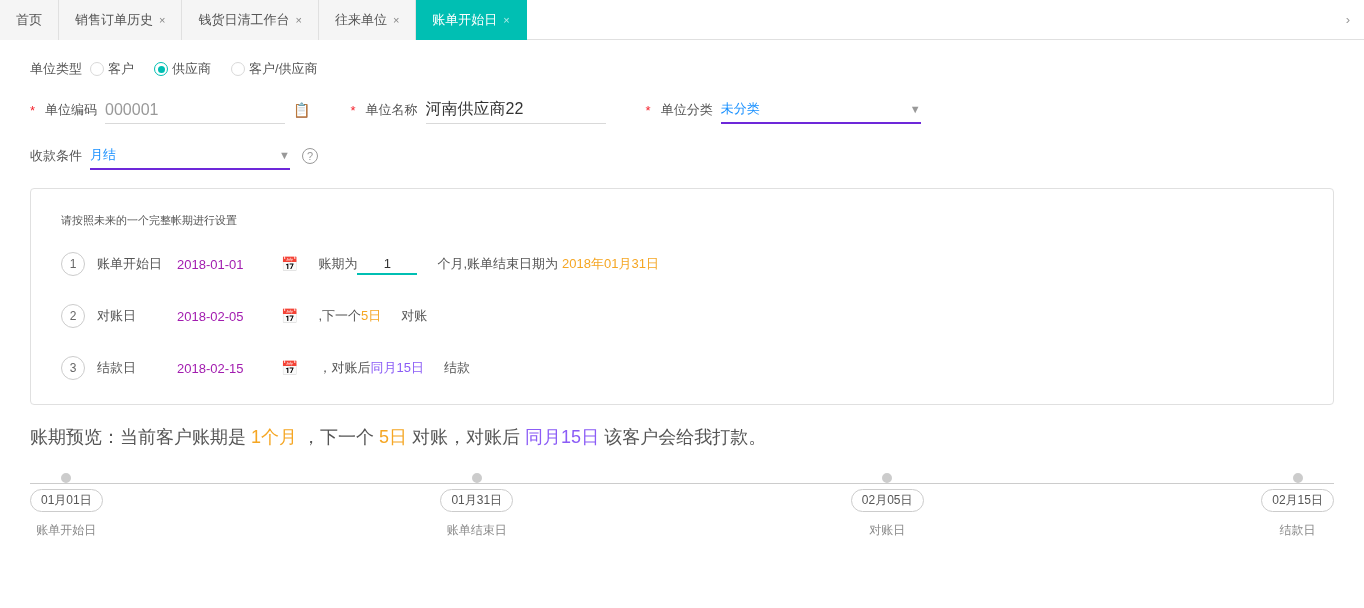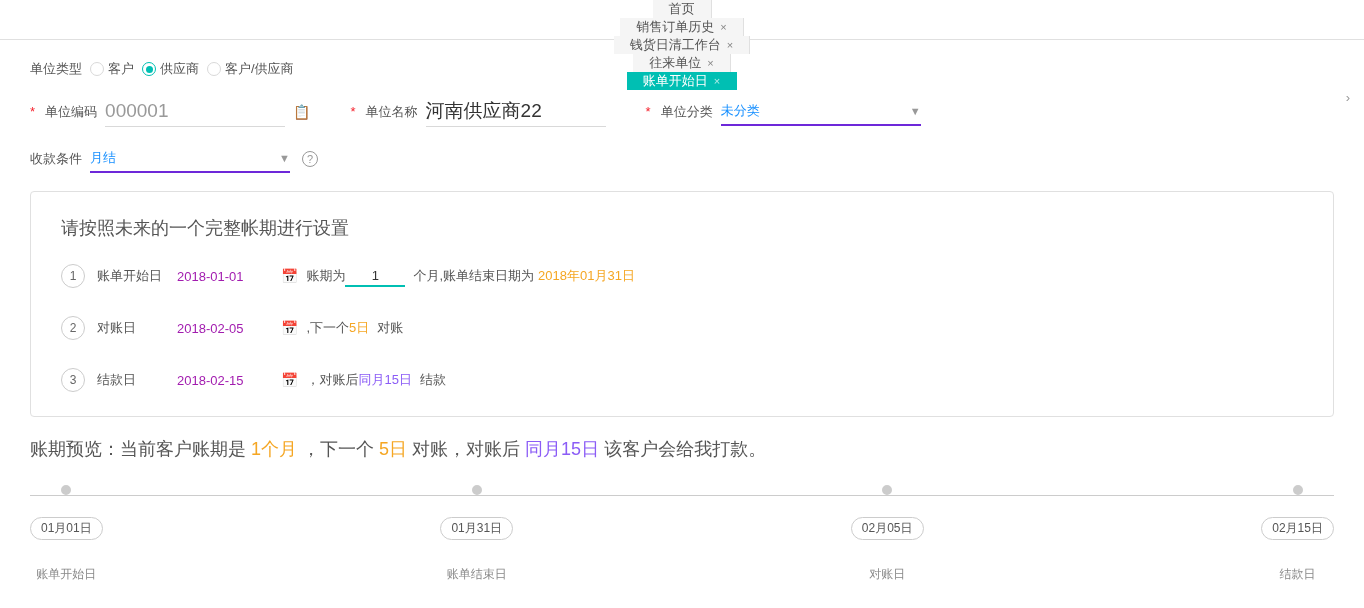--- a/index.html
+++ b/index.html
@@ -6,21 +6,20 @@
     body { font-family: 'Microsoft YaHei', 'PingFang SC', Arial, sans-serif; font-size: 13px; background: #f5f5f5; color: #333; }
 
     
     .tab-bar {
       display: flex;
       align-items: center;
       background: #fff;
       border-bottom: 1px solid #e0e0e0;
       height: 40px;
       padding: 0;
-      flex-direction: column;
     }
     .tab {
       display: flex;
       align-items: center;
       padding: 0 16px;
       height: 40px;
       cursor: pointer;
       font-size: 13px;
       color: #555;
       border-right: 1px solid #e0e0e0;
@@ -70,33 +69,33 @@
       font-size: 13px;
     }
     .required-star {
       color: #f5222d;
       margin-right: 2px;
     }
     .form-input {
       border: none;
       border-bottom: 1px solid #d9d9d9;
       padding: 4px 0;
-      font-size: 19px;
+      font-size: 16px;
       color: #333;
       outline: none;
       background: transparent;
       width: 180px;
     }
     .form-input.disabled { color: #999; }
 
     
     .radio-group {
       display: flex;
       align-items: center;
-      gap: 8px;
+      gap: 20px;
     }
     .radio-item {
       display: flex;
       align-items: center;
       gap: 4px;
       cursor: pointer;
       font-size: 13px;
       color: #555;
     }
     .radio-circle {
@@ -164,21 +163,21 @@
     }
 
     
     .section-box {
       border: 1px solid #e0e0e0;
       border-radius: 4px;
       padding: 24px 30px;
       margin-bottom: 20px;
     }
     .section-title {
-      font-size: 18px;
+      font-size: 11px;
       color: #555;
       margin-bottom: 24px;
     }
 
     
     .step-row {
       display: flex;
       align-items: center;
       margin-bottom: 28px;
       gap: 0;
@@ -202,21 +201,21 @@
       font-size: 13px;
     }
     .step-date {
       font-size: 13px;
       color: #a21caf;
       width: 100px;
     }
     .step-desc {
       font-size: 13px;
       color: #555;
-      margin-left: 8px;
+      margin-left: 20px;
       text-align: center;
     }
     .highlight-orange { color: #f5a623; font-weight: 500; }
     .highlight-teal { color: #8b5cf6; font-weight: 500; }
     .inline-input {
       border: none;
       border-bottom: 2px solid #00bfb3;
       width: 60px;
       text-align: center;
       font-size: 13px;
@@ -253,21 +252,21 @@
       align-items: flex-start;
       width: 100%;
       justify-content: space-between;
       position: relative;
       z-index: 1;
     }
     .timeline-node {
       display: flex;
       flex-direction: column;
       align-items: center;
-      gap: 22px;
+      gap: 6px;
     }
     .timeline-dot {
       width: 10px;
       height: 10px;
       border-radius: 50%;
       background: #ccc;
       border: 2px solid #ccc;
     }
     .timeline-date-badge {
       border: 1px solid #ccc;

